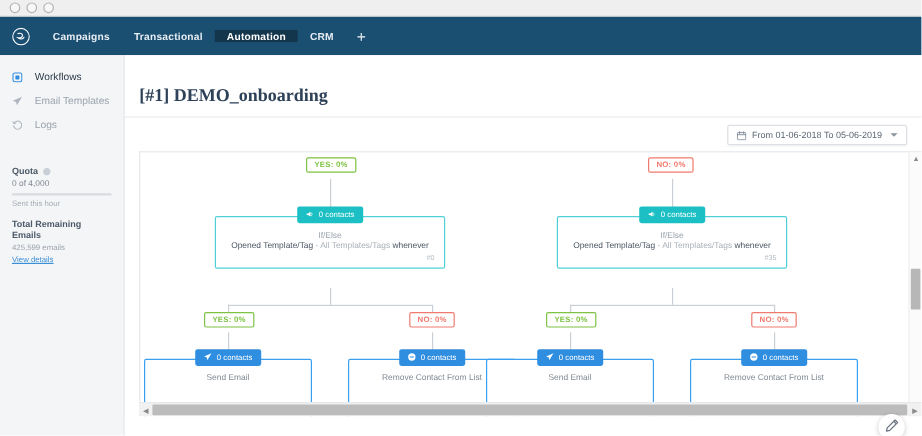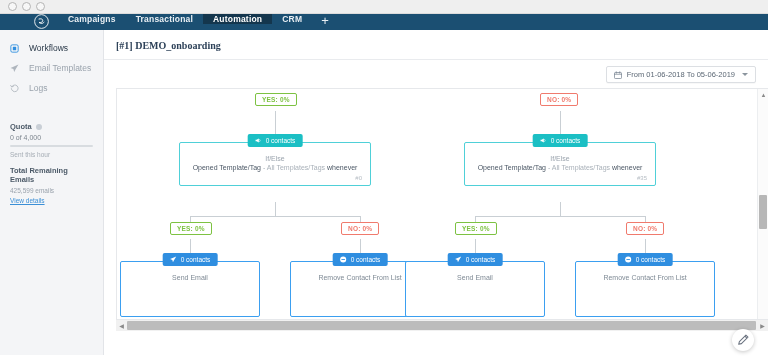--- a/index.html
+++ b/index.html
@@ -31,27 +31,26 @@
     width: 7px;
     height: 7px;
     border-radius: 50%;
     border: 1px solid #b4b4b4;
     background: #f7f7f7;
     margin-right: 5px;
   }
 
   
   .topnav {
-    height: 16px;
+    height: 32px;
     background: #1b4f72;
     display: flex;
-    align-items: flex-start;
+    align-items: center;
     color: #ffffff;
     font-size: 9px;
-    padding-left: 24px;
   }
   .brand-logo {
     width: 34px;
     display: flex;
     align-items: center;
     justify-content: center;
   }
   .brand-logo svg { display: block; }
   .nav-item {
     display: flex;
@@ -182,23 +181,24 @@
     display: flex;
     flex-direction: column;
     min-width: 0;
   }
   .page-head {
     padding: 10px 0 8px 12px;
     border-bottom: 1px solid #e9ebee;
   }
   .page-title {
     font-family: "Liberation Serif", serif;
-    font-size: 10px;
+    font-size: 15px;
     font-weight: bold;
     color: #2d4158;
+    margin-top: 16px;
   }
   .toolbar {
     display: flex;
     justify-content: flex-end;
     padding: 6px 12px 5px 0;
   }
   .date-picker {
     display: inline-flex;
     align-items: center;
     border: 1px solid #dcdfe3;

